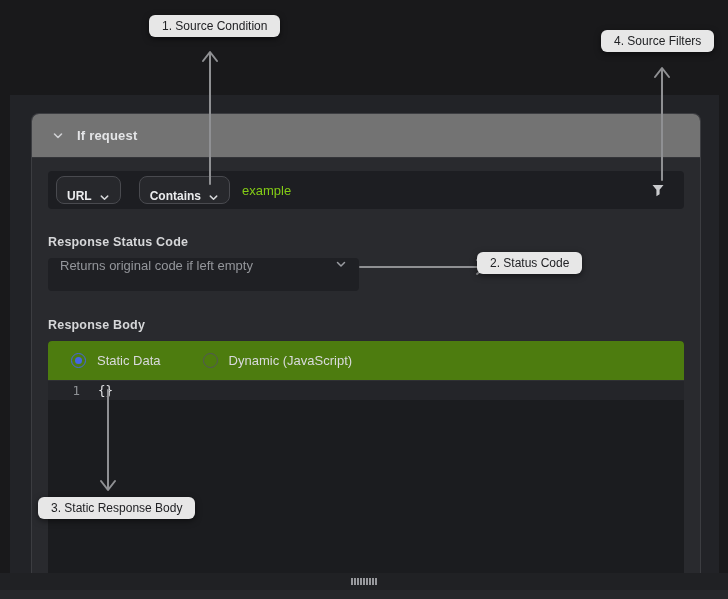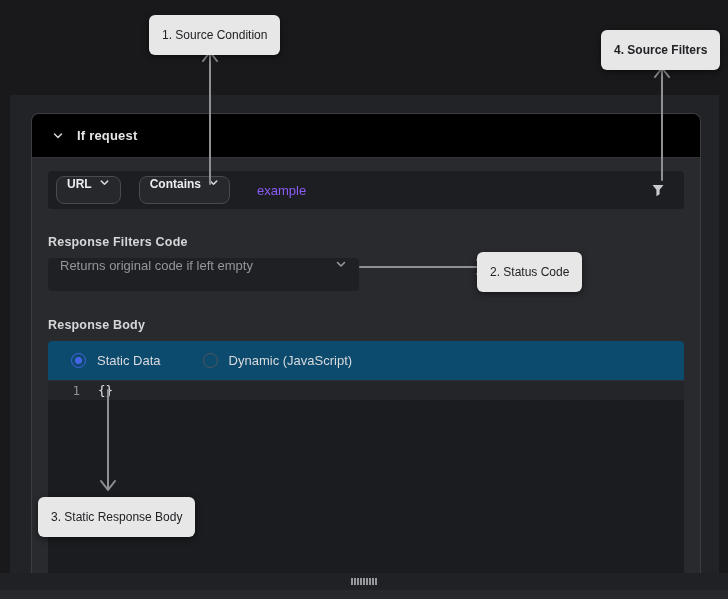--- a/index.html
+++ b/index.html
@@ -24,21 +24,21 @@
     left: 21px; top: 18px;
     width: 670px; height: 460px;
     background: #292a2e;
     border: 1px solid #3c3d41;
     border-bottom: none;
     border-radius: 8px 8px 0 0;
     overflow: hidden;
   }
   .card-header {
     height: 44px;
-    background: #000000;
+    background: #737373;
     border-bottom: 1px solid #333438;
     display: flex;
     align-items: center;
     padding: 0 20px;
     gap: 13px;
   }
   .card-title { font-size: 13px; font-weight: 600; color: #e4e5e7; letter-spacing: .2px; }
   .card-content { padding: 13px 16px 0 16px; }
 
   .source-row {
@@ -48,30 +48,30 @@
     display: flex;
     align-items: center;
     padding: 0 8px;
   }
   .sel-btn {
     height: 28px;
     background: #27282c;
     border: 1px solid #494a4f;
     border-radius: 8px;
     display: inline-flex;
-    align-items: flex-start;
+    align-items: flex-end;
     gap: 7px;
     padding: 0 10px;
     font-size: 12px;
     font-weight: 700;
     color: #ebecee;
     cursor: pointer;
   }
   .sel-btn + .sel-btn { margin-left: 18px; }
-  .source-value { margin-left: 27px; font-size: 13px; color: #8b5cf6; }
+  .source-value { margin-left: 12px; font-size: 13px; color: #84cc16; }
   .spacer { flex: 1; }
   .filter-btn { margin-right: 11px; display: inline-flex; align-items: center; cursor: pointer; }
 
   .section-label {
     margin-top: 26px;
     font-size: 12.5px;
     font-weight: 700;
     color: #d6d7d9;
     letter-spacing: .2px;
   }
@@ -89,21 +89,21 @@
 
   .editor {
     margin-top: 9px;
     height: 250px;
     background: #1b1c1f;
     border-radius: 4px 4px 0 0;
     overflow: hidden;
   }
   .mode-row {
     height: 40px;
-    background: #0c4a6e;
+    background: #4d7c0f;
     display: flex;
     align-items: center;
     padding-left: 23px;
     border-bottom: 1px solid #2f3034;
   }
   .radio-opt { display: inline-flex; align-items: center; gap: 11px; cursor: pointer; }
   .radio-opt + .radio-opt { margin-left: 42px; }
   .radio-circle {
     width: 15px; height: 15px;
     border-radius: 50%;
@@ -152,21 +152,21 @@
     background: #27282b;
   }
 
   
   .ann-label {
     position: absolute;
     background: #e7e7e7;
     color: #212225;
     font-size: 12px;
     border-radius: 6px;
-    padding: 13px 13px;
+    padding: 4px 13px;
     box-shadow: 0 2px 6px rgba(0,0,0,.5);
     white-space: nowrap;
     z-index: 5;
   }
   .arrow-svg { position: absolute; z-index: 4; pointer-events: none; }
 
   .icon-chevron, .icon-funnel { display: inline-flex; }
 </style>
 </head>
 <body>
@@ -200,21 +200,21 @@
         </button>
         <span class="source-value">example</span>
         <span class="spacer"></span>
         <span class="filter-btn">
           <svg width="14" height="13" viewBox="0 0 14 13">
             <path d="M1.5 1 H12.5 L8.6 5.8 V10.2 L5.4 12.2 V5.8 Z" fill="#c9cacd"></path>
           </svg>
         </span>
       </div>
 
-      <div class="section-label">Response Filters Code</div>
+      <div class="section-label">Response Status Code</div>
       <div class="status-select">
         <span class="status-placeholder">Returns original code if left empty</span>
         <svg width="12" height="12" viewBox="0 0 12 12">
             <polyline points="2.5,4.5 6,8 9.5,4.5" fill="none" stroke="#9a9ca1" stroke-width="1.5" stroke-linecap="round" stroke-linejoin="round"></polyline>
           </svg>
       </div>
 
       <div class="section-label" style="margin-top:27px;">Response Body</div>
 
       <div class="editor">
@@ -249,21 +249,21 @@
       <span></span>
       <span></span>
       <span></span>
       <span></span>
       <span></span>
   </span>
 </div>
 <div class="footer-strip"></div>
 
 <div class="ann-label" style="left:149px; top:15px;">1. Source Condition</div>
-<div class="ann-label" style="left:601px; top:30px;font-weight:bold;">4. Source Filters</div>
+<div class="ann-label" style="left:601px; top:30px;">4. Source Filters</div>
 <div class="ann-label" style="left:477px; top:252px;">2. Status Code</div>
 <div class="ann-label" style="left:38px; top:497px;border-radius:6px;">3. Static Response Body</div>
 
 <svg class="arrow-svg" style="left:200px; top:48px;" width="20" height="138">
   <line x1="10" y1="136" x2="10" y2="5" stroke="#8f9093" stroke-width="2" stroke-linecap="round"></line>
   <polyline points="3,13 10,4 17,13" fill="none" stroke="#8f9093" stroke-width="2" stroke-linecap="round" stroke-linejoin="round"></polyline>
 </svg>
 
 <svg class="arrow-svg" style="left:652px; top:64px;" width="20" height="118">
   <line x1="10" y1="116" x2="10" y2="5" stroke="#8f9093" stroke-width="2" stroke-linecap="round"></line>

